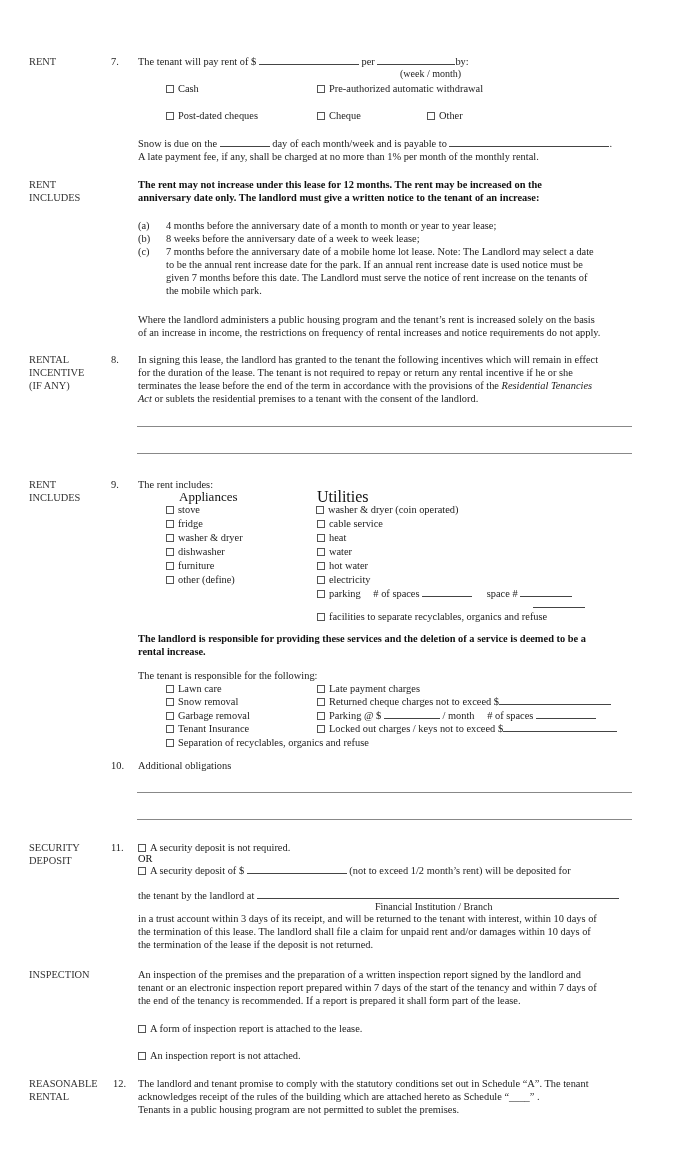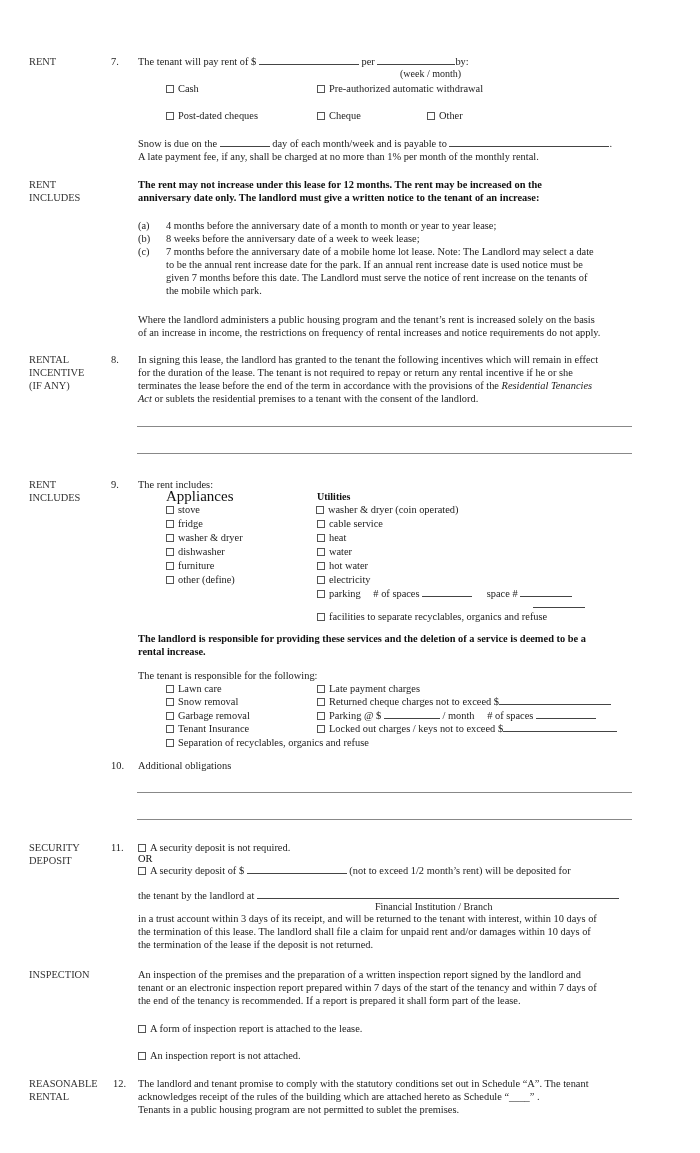--- a/index.html
+++ b/index.html
@@ -68,22 +68,22 @@
 <div class="abs" style="left:138px;top:366px">for the duration of the lease. The tenant is not required to repay or return any rental incentive if he or she</div>
 <div class="abs" style="left:138px;top:379px"><span>terminates the lease before the end of the term in accordance with the provisions of the</span> <span class="i">Residential Tenancies</span></div>
 <div class="abs" style="left:138px;top:392px"><span class="i">Act</span> <span>or sublets the residential premises to a tenant with the consent of the landlord.</span></div>
 <div class="rule" style="top:426px"></div>
 <div class="rule" style="top:453px"></div>
 
 <div class="abs side" style="top:478px">RENT</div>
 <div class="abs side" style="top:491px">INCLUDES</div>
 <div class="abs num" style="top:478px">9.</div>
 <div class="abs" style="left:138px;top:478px">The rent includes:</div>
-<div class="abs b" style="left:166px;top:490px;font-weight:normal;color:#111;font-size:15px">Appliances</div>
-<div class="abs b" style="left:317px;top:490px;font-weight:bold;color:#111;font-size:10px">Utilities</div>
+<div class="abs b" style="left:179px;top:490px;font-weight:normal;color:#111;font-size:13px">Appliances</div>
+<div class="abs b" style="left:317px;top:490px;font-weight:normal;color:#111;font-size:16px">Utilities</div>
 
 <div class="abs" style="left:166px;top:503px"><span class="cb"></span><span>stove</span></div>
 <div class="abs" style="left:166px;top:517px"><span class="cb"></span><span>fridge</span></div>
 <div class="abs" style="left:166px;top:531px"><span class="cb"></span><span>washer &amp; dryer</span></div>
 <div class="abs" style="left:166px;top:545px"><span class="cb"></span><span>dishwasher</span></div>
 <div class="abs" style="left:166px;top:559px"><span class="cb"></span><span>furniture</span></div>
 <div class="abs" style="left:166px;top:573px"><span class="cb"></span><span>other (define)</span></div>
 
 <div class="abs" style="left:316px;top:503px"><span class="cb"></span><span>washer &amp; dryer (coin operated)</span></div>
 <div class="abs" style="left:317px;top:517px"><span class="cb"></span><span>cable service</span></div>

